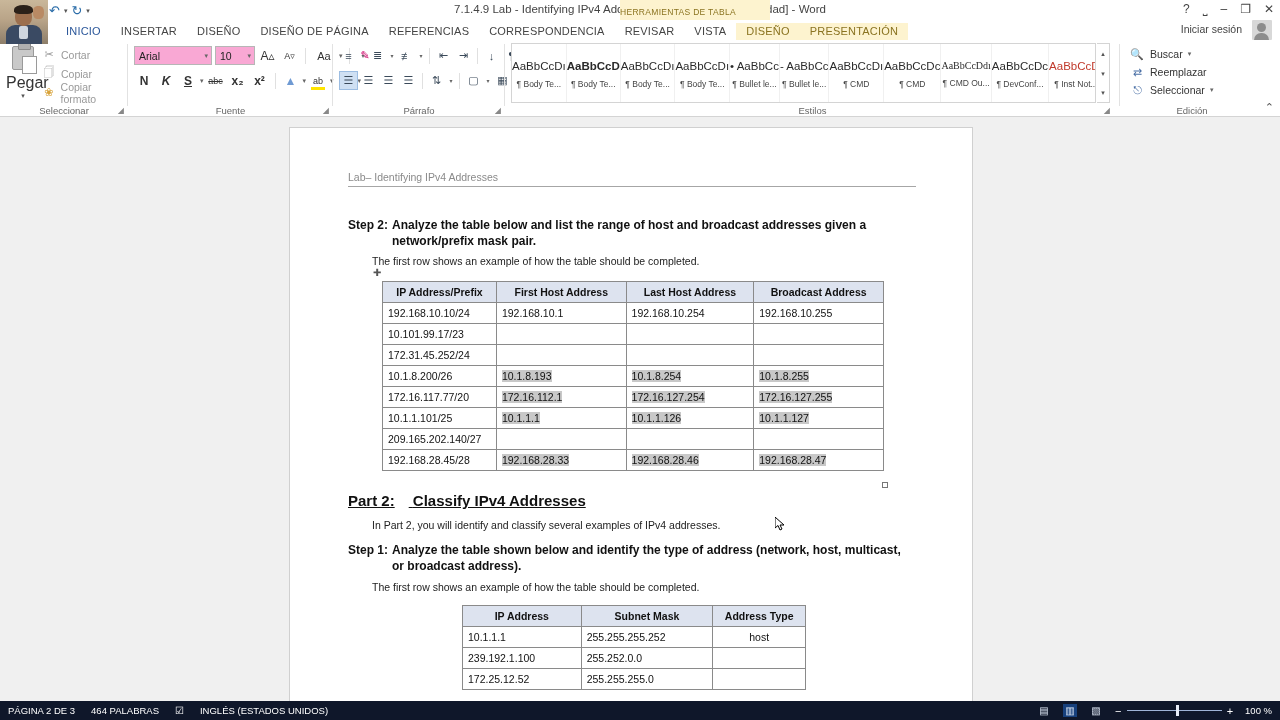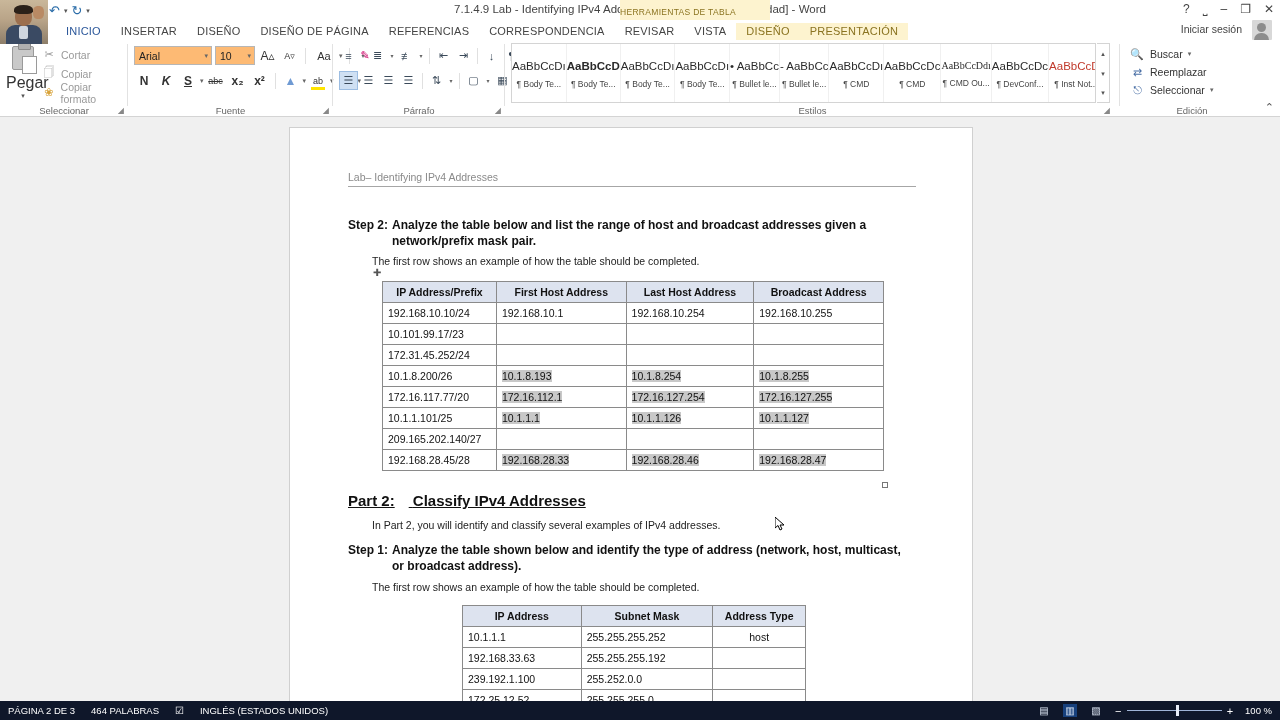--- a/index.html
+++ b/index.html
@@ -91,21 +91,21 @@
   .paste-label { font-size: 16px; color: #333; margin-top: 4px; }
   .paste-car { font-size: 7px; color: #555; }
   .clip-items { position: absolute; left: 42px; top: 5px; font-size: 10.5px; color: #999; }
   .clip-items div { display: flex; align-items: center; gap: 5px; height: 19px; }
   .ci-ico { width: 14px; text-align: center; font-size: 11px; }
 
   
   #g-font { left: 128px; width: 205px; }
   .font-row1 { position: absolute; left: 6px; top: 6px; display: flex; align-items: center; gap: 3px; }
   .combo {
-    height: 19px; border: 1px solid #b6b6b6; background: #fdba74; display: flex;
+    height: 19px; border: 1px solid #b6b6b6; background: #f9a8d4; display: flex;
     align-items: center; justify-content: space-between; padding: 0 3px 0 4px;
     font-size: 10.5px; color: #222;
   }
   .combo .cc { font-size: 7px; color: #666; margin-left: 4px; }
   .fontname { width: 78px; }
   .fontsize { width: 40px; }
   .ibtn { min-width: 19px; height: 19px; display:flex; align-items:center; justify-content:center;
           font-size: 11px; color: #333; }
   .font-row2 { position: absolute; left: 6px; top: 31px; display: flex; align-items: center; gap: 2px; }
   .font-row2 .ibtn { width: 20px; height: 20px; font-size: 12px; }
@@ -550,25 +550,20 @@
             <th style="width:93px">Address Type</th>
           </tr>
         </thead>
         <tbody id="t2body">
             <tr>
               <td>10.1.1.1</td>
               <td>255.255.255.252</td>
               <td class="ctr">host</td>
             </tr>
             <tr>
-              <td>192.168.33.63</td>
-              <td>255.255.255.192</td>
-              <td class="ctr"></td>
-            </tr>
-            <tr>
               <td>239.192.1.100</td>
               <td>255.252.0.0</td>
               <td class="ctr"></td>
             </tr>
             <tr>
               <td>172.25.12.52</td>
               <td>255.255.255.0</td>
               <td class="ctr"></td>
             </tr>
           </tbody>

